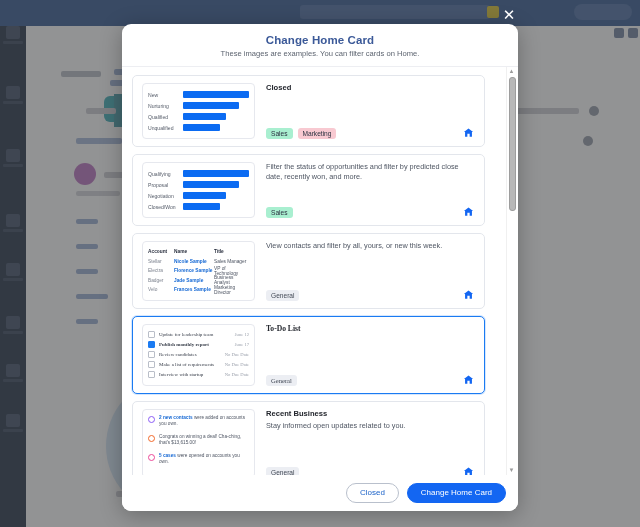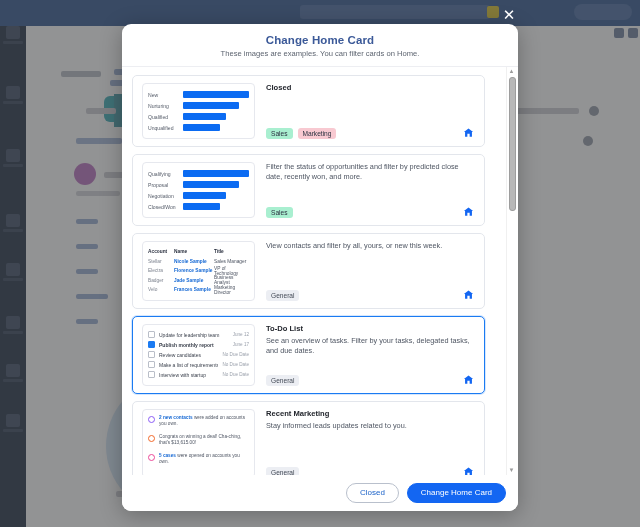--- a/index.html
+++ b/index.html
@@ -62,21 +62,21 @@
   #scroll-up,#scroll-down{position:absolute;left:1px;width:7px;height:7px;color:#9b9b9b;font-size:6px;
       text-align:center;line-height:7px;}
   #scroll-up{top:1px;}#scroll-down{bottom:1px;}
   #scroll-thumb{position:absolute;left:2px;top:10px;width:5px;height:132px;background:#b8b8b8;
       border-radius:3px;border:1px solid #9d9d9d;}
 
   
   .card{border:1px solid #e3e6ec;border-radius:5px;background:#fff;
       display:flex;align-items:stretch;padding:7px 9px;margin-bottom:7px;
       width:353px;box-sizing:border-box;position:relative;}
-  .card.selected{border:1.5px solid #1b7bf2;box-shadow:0 0 0 1px rgba(27,123,242,.18);}
+  .card.selected{border:1.5px solid #1b7bf2;box-shadow:0 0 0 1px rgba(27,123,242,.18);font-family:Liberation Serif, serif;}
   .card-preview{width:113px;flex:0 0 113px;border:1px solid #e6e8ee;border-radius:4px;
       background:#fff;padding:5px 5px;box-sizing:border-box;}
   .card-info{flex:1 1 auto;padding-left:11px;display:flex;flex-direction:column;}
   .card-title{font-size:7.6px;font-weight:700;color:#23262d;margin-bottom:3px;}
   .card-desc{font-size:7.3px;color:#4f5663;line-height:1.38;}
   .card-foot{margin-top:auto;display:flex;align-items:center;gap:5px;padding-top:6px;}
   .badge{font-size:6.6px;padding:2px 5px;border-radius:3px;color:#2b3140;white-space:nowrap;}
   .badge.sales{background:#a9efd0;}
   .badge.marketing{background:#f8c9d1;}
   .badge.general{background:#eceef3;color:#444b57;}
@@ -307,21 +307,20 @@
               <div class="td-date">No Due Date</div>
             </div>
             <div class="td-row">
               <div class="td-box"></div>
               <div class="td-txt">Interview with startup</div>
               <div class="td-date">No Due Date</div>
             </div>
           </div>
           <div class="card-info">
             <div class="card-title">To-Do List</div>
-            <div class="card-desc">See an overview of tasks. Filter by your tasks, delegated tasks, and due dates.</div>
             <div class="card-foot">
               <span class="badge general">General</span>
             </div>
           </div>
           <div class="home-icon"><svg viewBox="0 0 24 24" width="11" height="11">
               <path d="M12 3 L22 11 L19.5 11 L19.5 21 L14.5 21 L14.5 14.5 L9.5 14.5 L9.5 21 L4.5 21 L4.5 11 L2 11 Z" fill="#1366f2"></path>
             </svg></div>
         </div>
         <div class="card">
           <div class="card-preview" style="">
@@ -332,22 +331,22 @@
             <div class="ac-row">
               <div class="ac-dot" style="border-color:#f2682a"></div>
               <div class="ac-txt">Congrats on winning a deal! Cha-ching, that's $13,615.00!</div>
             </div>
             <div class="ac-row">
               <div class="ac-dot" style="border-color:#ec4899"></div>
               <div class="ac-txt"><span class="ac-hl">5 cases</span> were opened on accounts you own.</div>
             </div>
           </div>
           <div class="card-info">
-            <div class="card-title">Recent Marketing</div>
-            <div class="card-desc">Stay informed leads updates related to you.</div>
+            <div class="card-title">Recent Business</div>
+            <div class="card-desc">Stay informed open updates related to you.</div>
             <div class="card-foot">
               <span class="badge general">General</span>
             </div>
           </div>
           <div class="home-icon"><svg viewBox="0 0 24 24" width="11" height="11">
               <path d="M12 3 L22 11 L19.5 11 L19.5 21 L14.5 21 L14.5 14.5 L9.5 14.5 L9.5 21 L4.5 21 L4.5 11 L2 11 Z" fill="#1366f2"></path>
             </svg></div>
         </div>
       </div>
 

